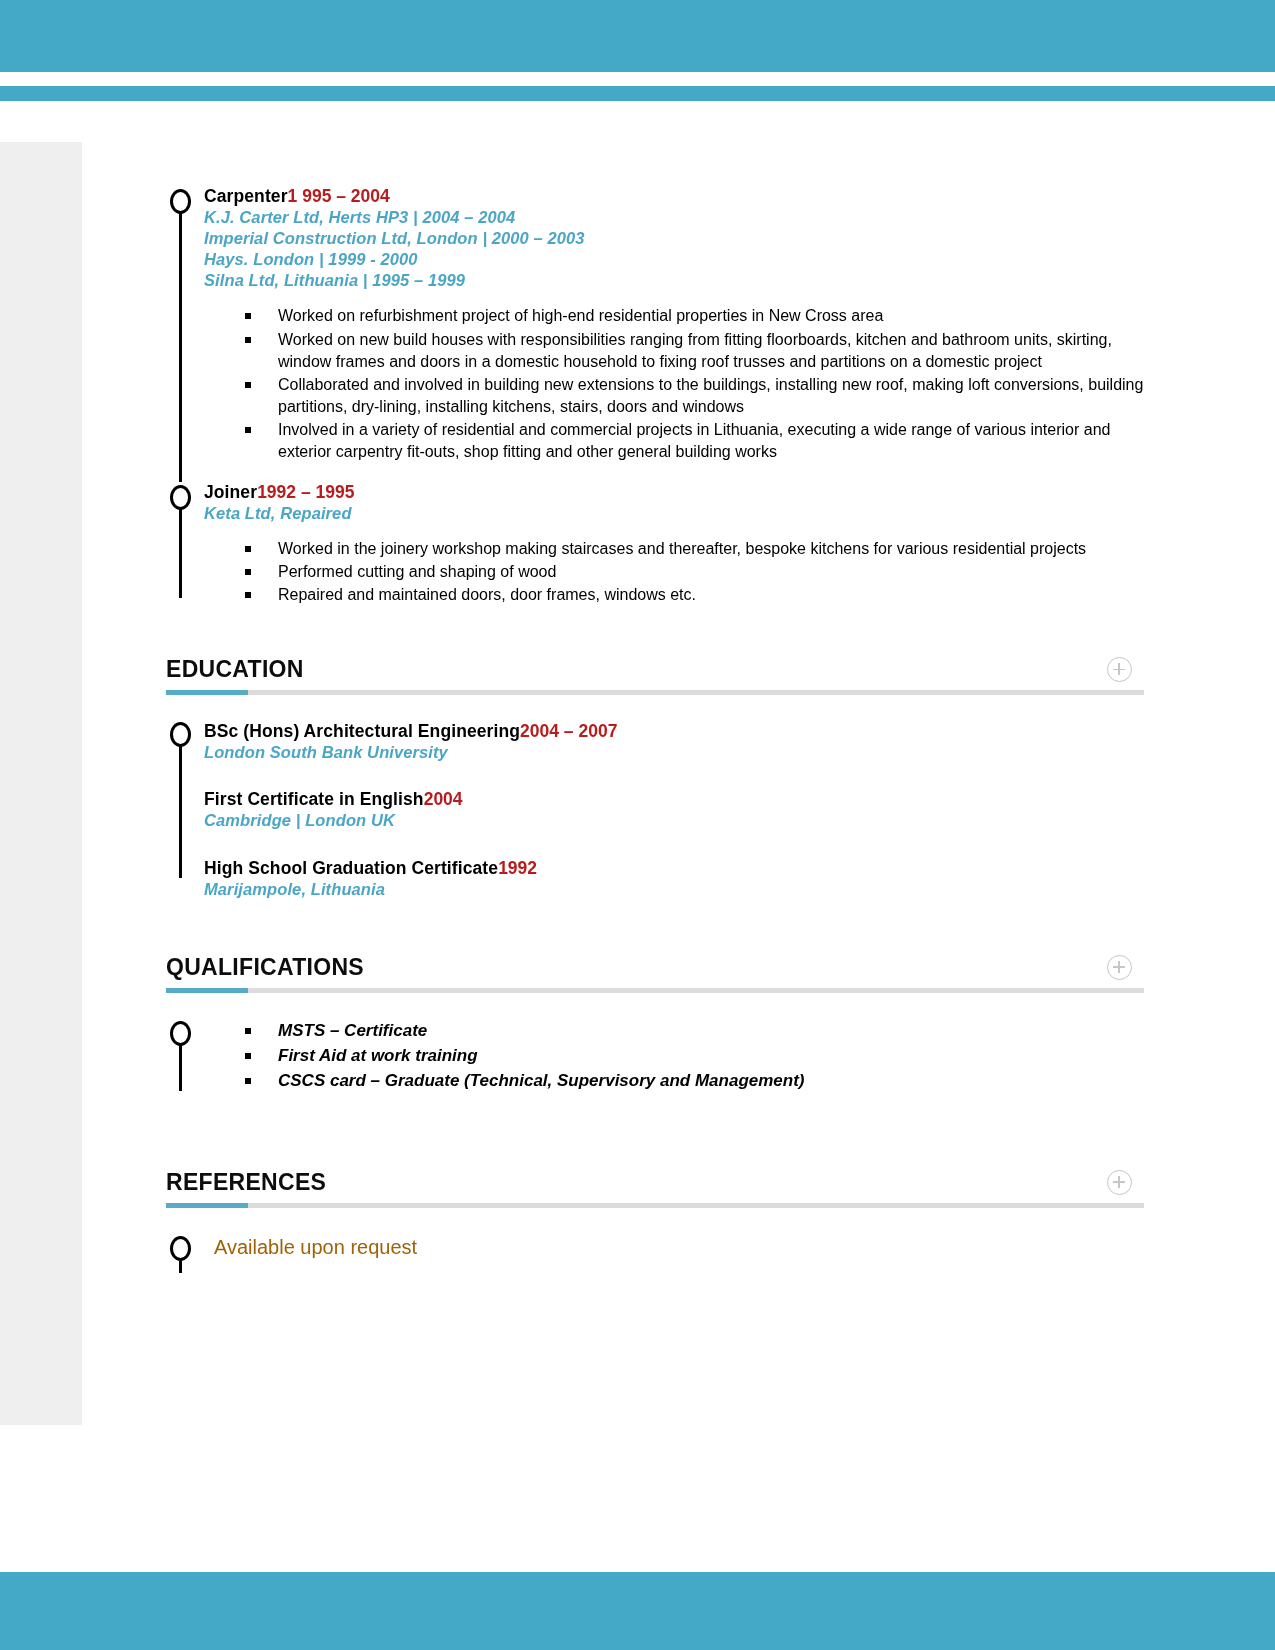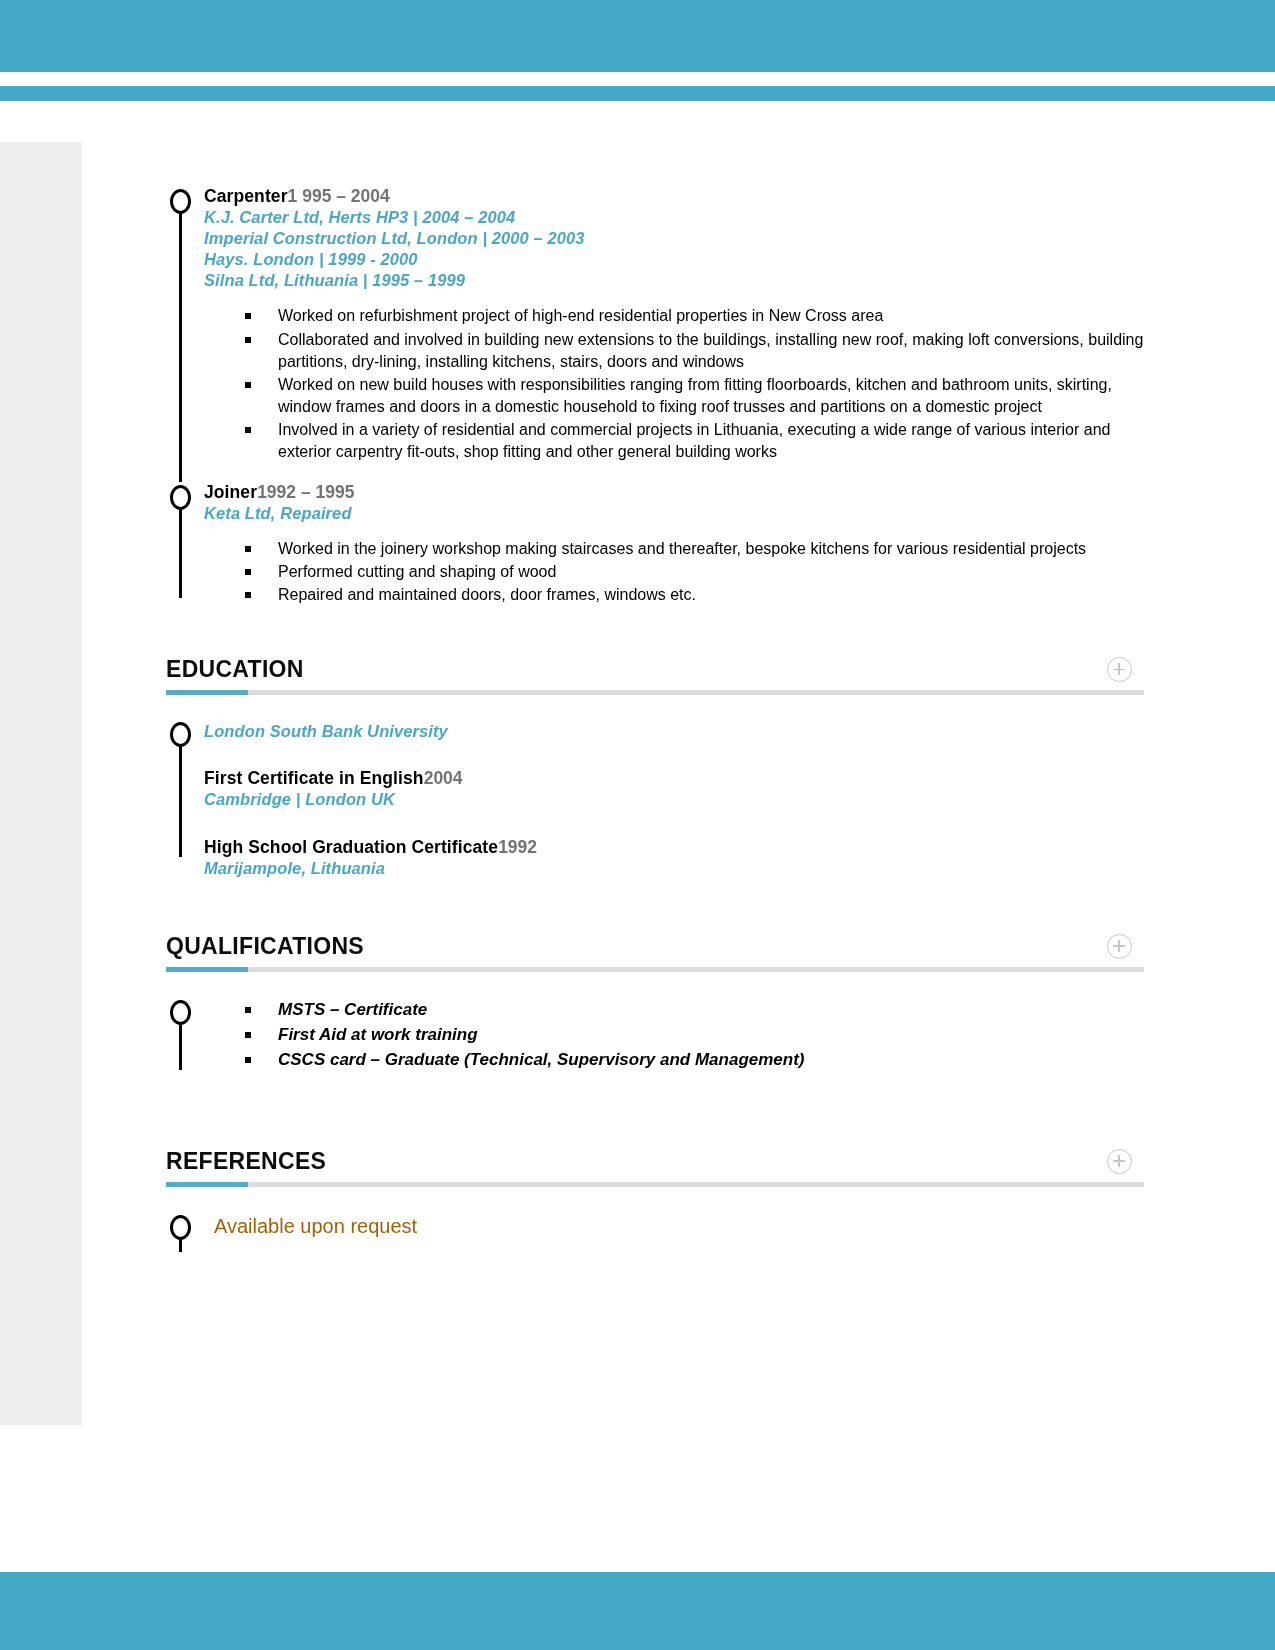--- a/index.html
+++ b/index.html
@@ -69,21 +69,21 @@
   }
   .entry-title {
     font-size: 17.5px;
     font-weight: bold;
     color: #000;
     letter-spacing: 0.1px;
   }
   .entry-date {
     font-size: 17.5px;
     font-weight: bold;
-    color: #737373;
+    color: #b91c1c;
     white-space: nowrap;
   }
   .entry-sub {
     font-size: 16.5px;
     font-style: italic;
     font-weight: bold;
     color: #4BA6C6;
     line-height: 1.28;
     letter-spacing: 0.1px;
   }
@@ -214,22 +214,22 @@
 
       <div>
         <div class="entry-sub">K.J. Carter Ltd, Herts HP3 | 2004 – 2004</div>
         <div class="entry-sub">Imperial Construction Ltd, London | 2000 – 2003</div>
         <div class="entry-sub">Hays. London | 1999 - 2000</div>
         <div class="entry-sub">Silna Ltd, Lithuania | 1995 – 1999</div>
       </div>
 
       <ul class="sq">
         <li>Worked on refurbishment project of high-end residential properties in New Cross area</li>
+        <li>Worked on new build houses with responsibilities ranging from fitting floorboards, kitchen and bathroom units, skirting, window frames and doors in a domestic household to fixing roof trusses and partitions on a domestic project</li>
         <li>Collaborated and involved in building new extensions to the buildings, installing new roof, making loft conversions, building partitions, dry-lining, installing kitchens, stairs, doors and windows</li>
-        <li>Worked on new build houses with responsibilities ranging from fitting floorboards, kitchen and bathroom units, skirting, window frames and doors in a domestic household to fixing roof trusses and partitions on a domestic project</li>
         <li>Involved in a variety of residential and commercial projects in Lithuania, executing a wide range of various interior and exterior carpentry fit-outs, shop fitting and other general building works</li>
       </ul>
 
       <div style="height:18px"></div>
     </div>
 
     <div class="tl-block">
       <div class="tl-line" style="top:20px;bottom:8px"></div>
       <div class="tl-dot"></div>
 
@@ -255,20 +255,24 @@
       <div class="sec-title">EDUCATION</div>
       <div class="plus-icon"></div>
     </div>
     <div class="sec-rule"></div>
 
     <div class="tl-block" style="margin-top:26px">
       <div class="tl-line" style="top:18px;bottom:22px"></div>
       <div class="tl-dot" style="top:1px"></div>
 
       <div class="edu-entry">
+        <div class="entry-row">
+          <div class="entry-title">BSc (Hons) Architectural Engineering</div>
+          <div class="entry-date">2004 – 2007</div>
+        </div>
         <div class="entry-sub">London South Bank University</div>
       </div>
 
       <div class="edu-entry">
         <div class="entry-row">
           <div class="entry-title">First Certificate in English</div>
           <div class="entry-date">2004</div>
         </div>
         <div class="entry-sub">Cambridge | London UK</div>
       </div>

